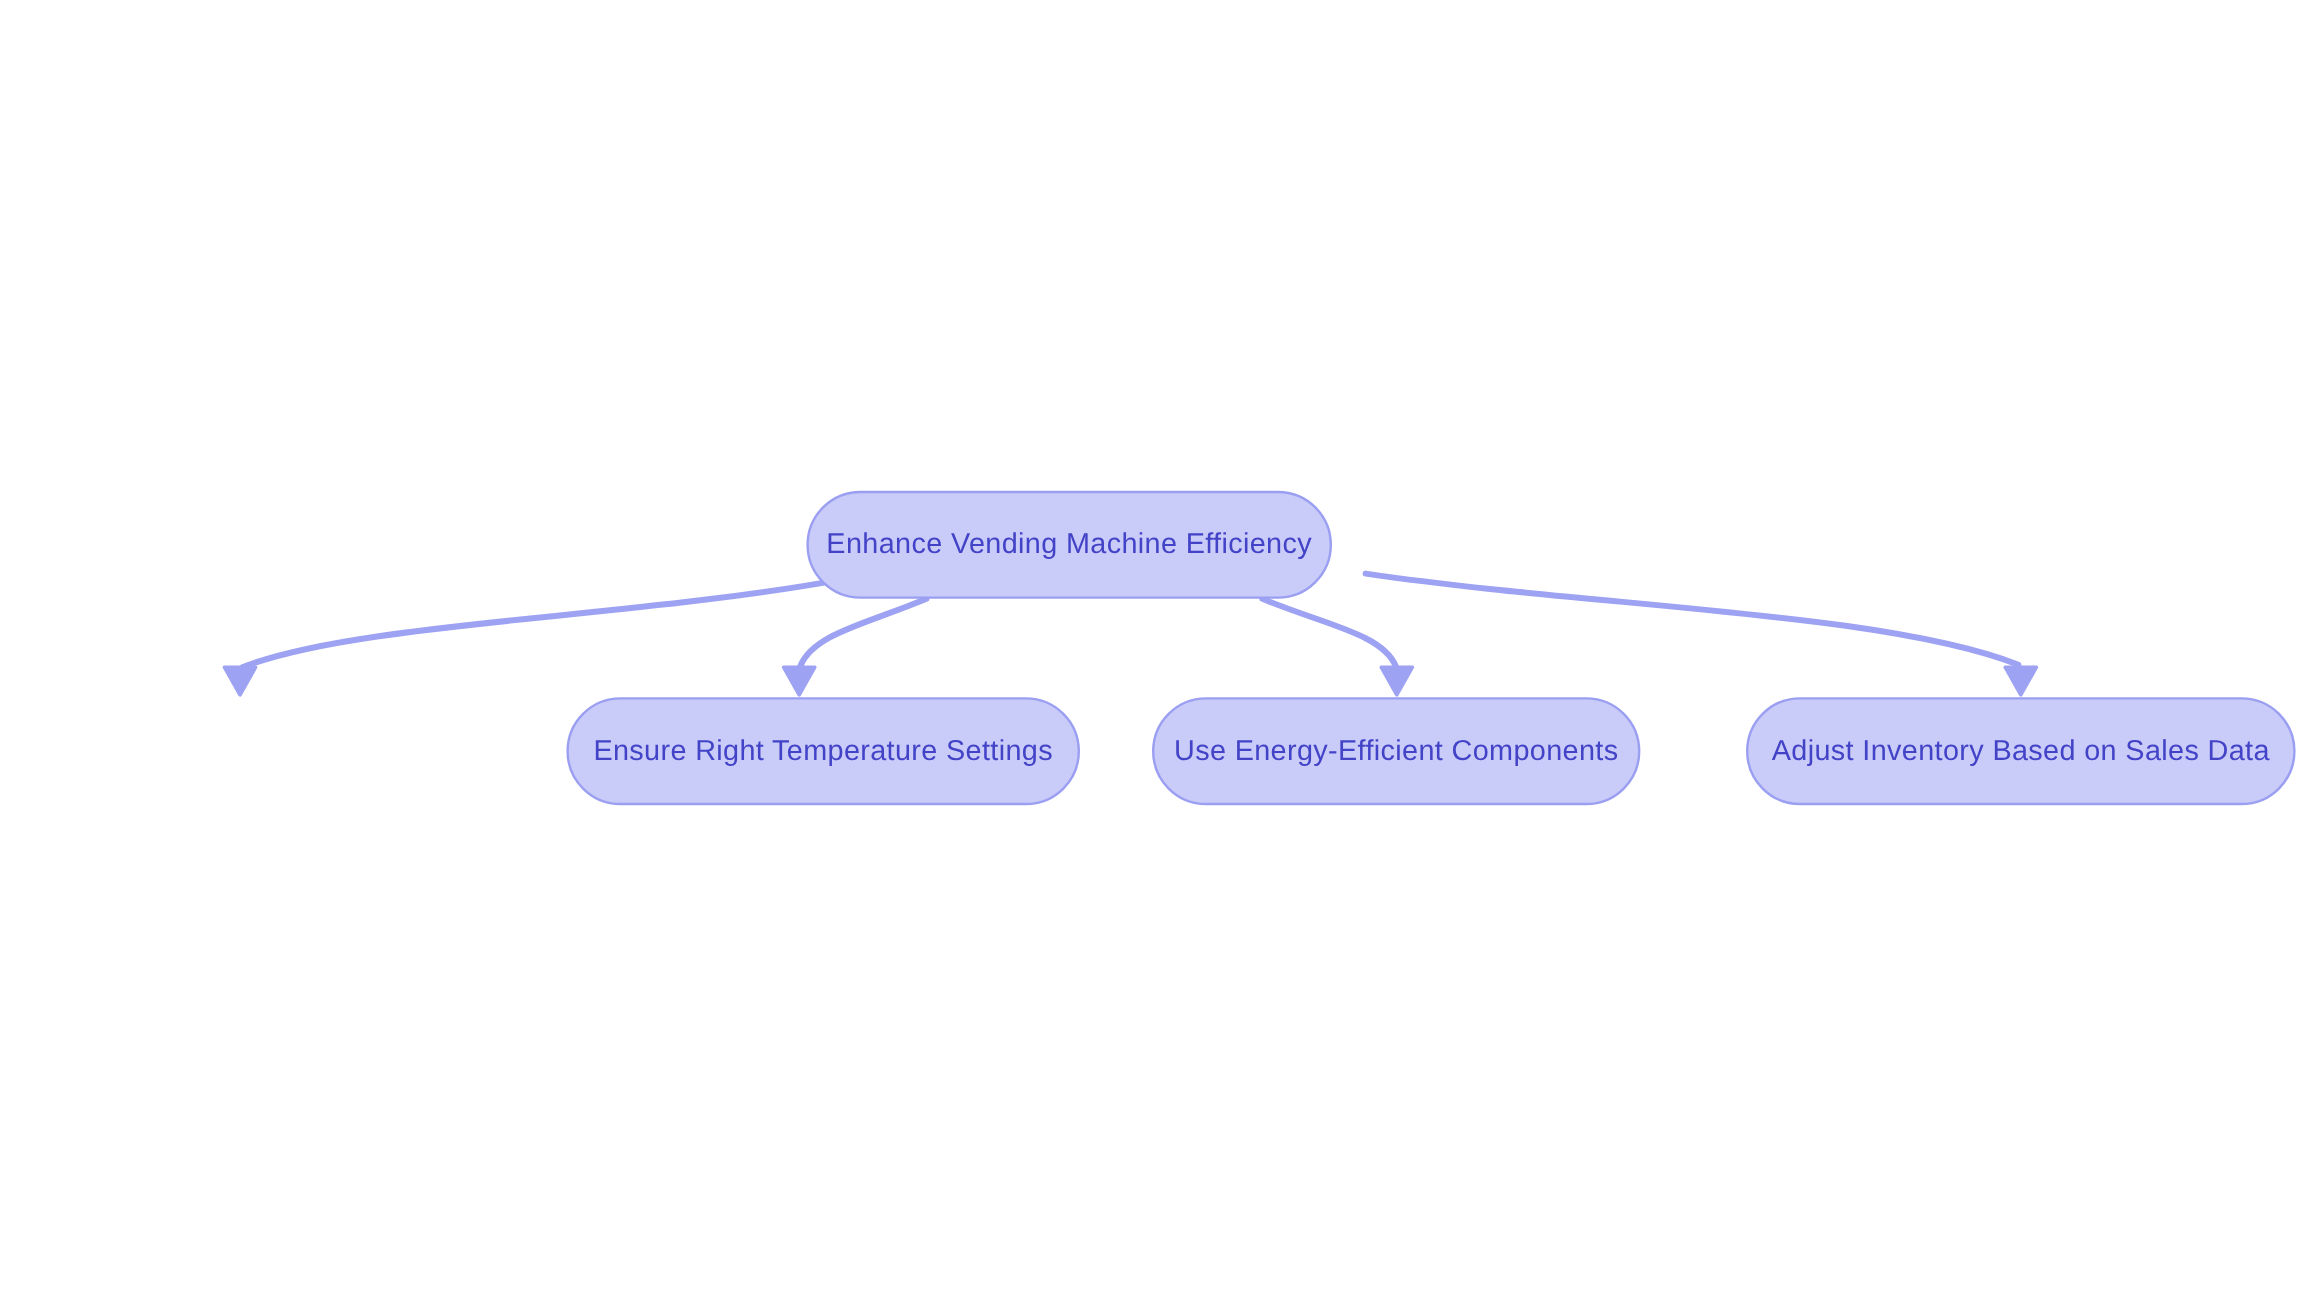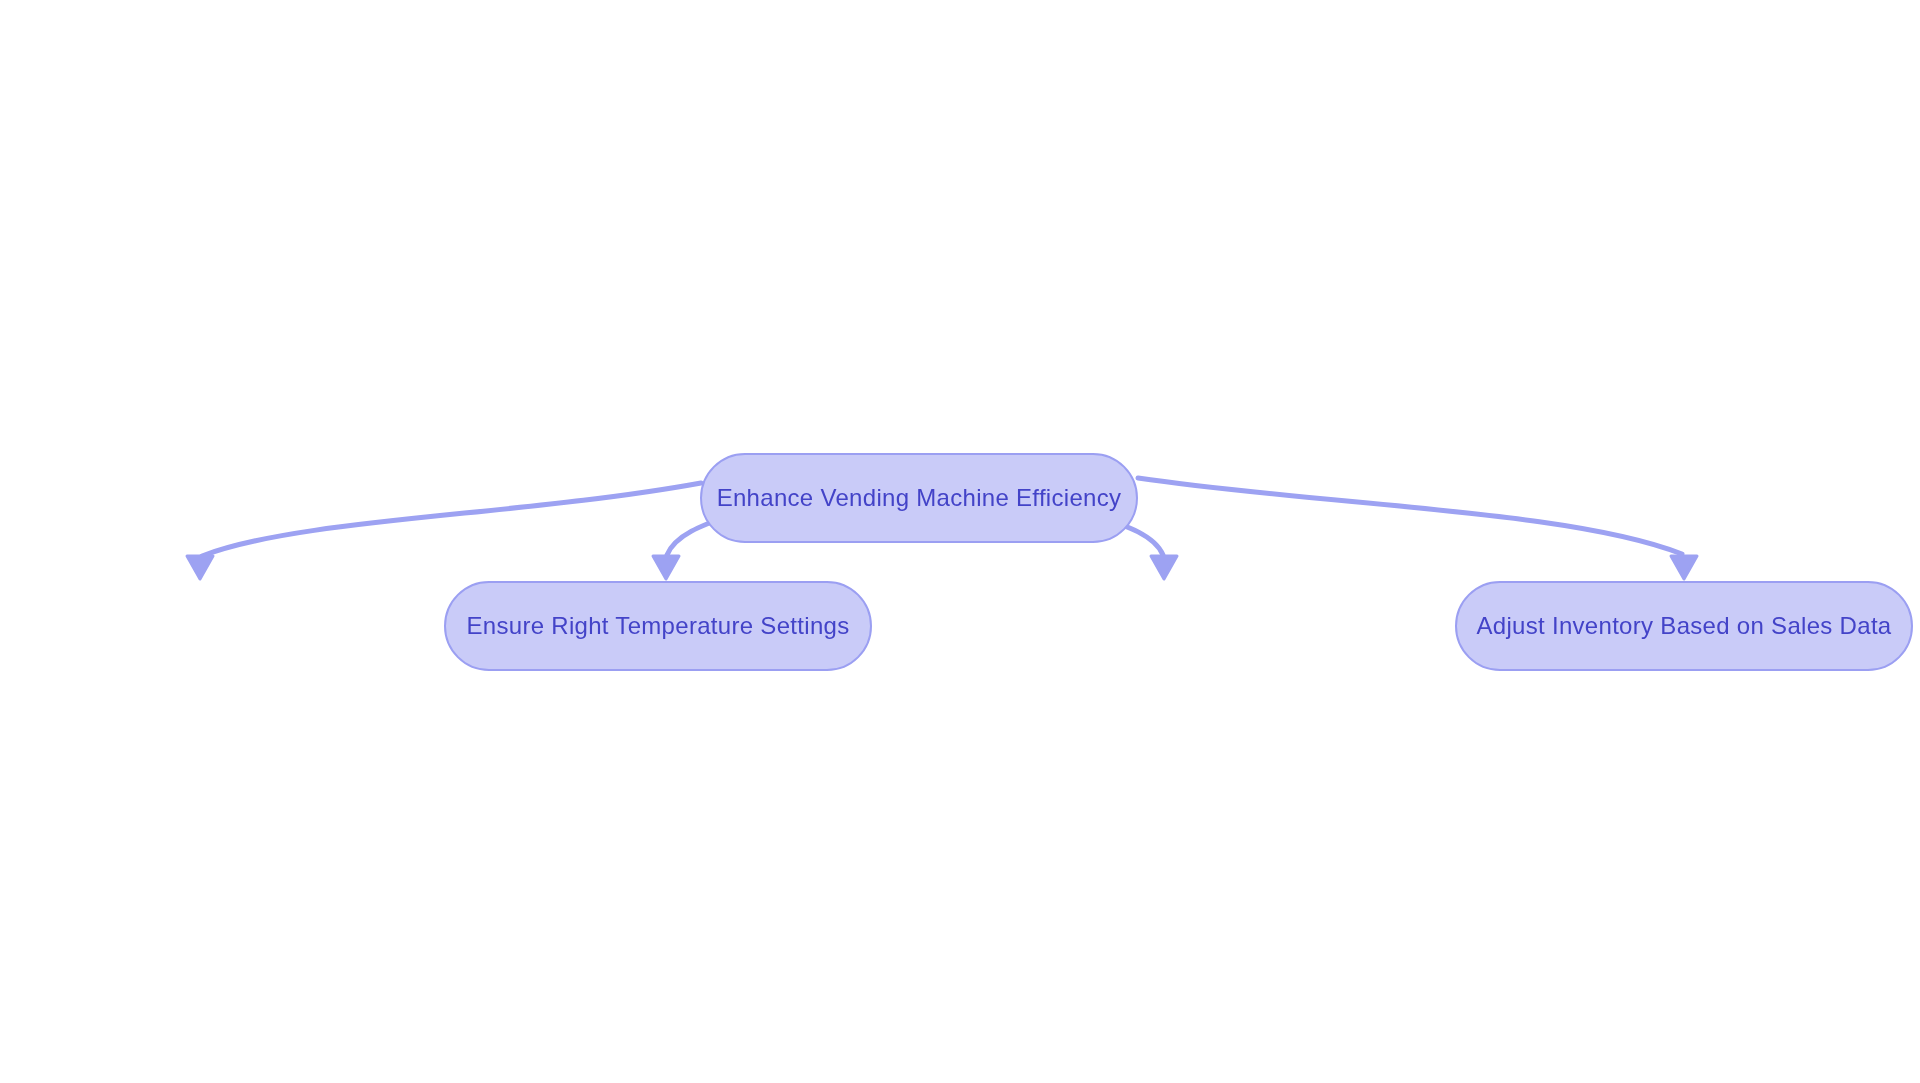--- a/index.html
+++ b/index.html
@@ -48,23 +48,23 @@
     align-items: center;
     justify-content: center;
     white-space: nowrap;
   }
   .node .label {
     color: var(--node-text);
     font-size: 24px;
     letter-spacing: 0.3px;
     text-align: center;
   }
-  .node-root  { left: 700px;  top: 409px; width: 438px; margin-top: 44px; }
+  .node-root  { left: 672px;  top: 409px; width: 438px; }
   .node-c1    { left: 13px;   top: 581px; width: 375px; }
-  .node-c2    { left: 444px;  top: 581px; width: 428px; align-items: center; }
+  .node-c2    { left: 472px;  top: 581px; width: 428px; align-items: center; }
   .node-c3    { left: 960px;  top: 581px; width: 407px; }
   .node-c4    { left: 1455px; top: 581px; width: 458px; }
 </style>
 </head>
 <body>
 
 <div class="canvas">
 
   <svg class="edges" viewBox="0 0 1920 1083" xmlns="http://www.w3.org/2000/svg">
 
@@ -83,18 +83,21 @@
 
   <div class="node node-root">
     <span class="label">Enhance Vending Machine Efficiency</span>
   </div>
 
 
   <div class="node node-c2">
     <span class="label">Ensure Right Temperature Settings</span>
   </div>
 
+  <div class="node node-c3">
+    <span class="label">Use Energy-Efficient Components</span>
+  </div>
 
   <div class="node node-c4">
     <span class="label">Adjust Inventory Based on Sales Data</span>
   </div>
 
 </div>
 
 </body></html>

